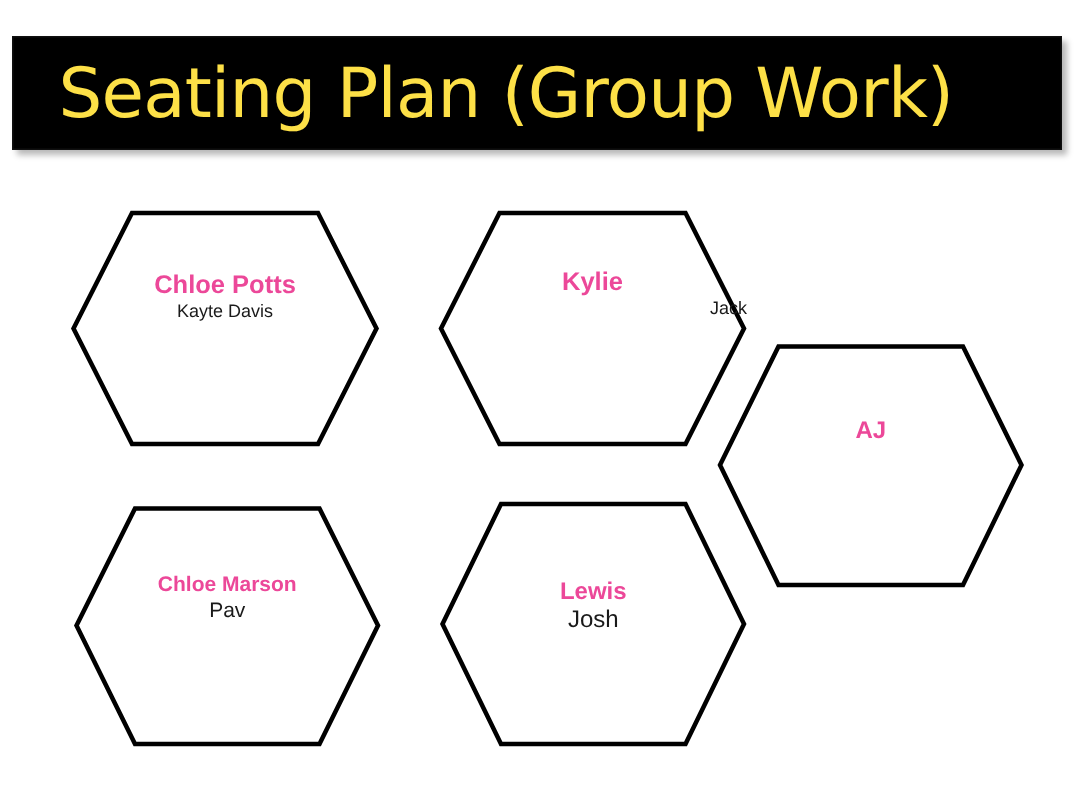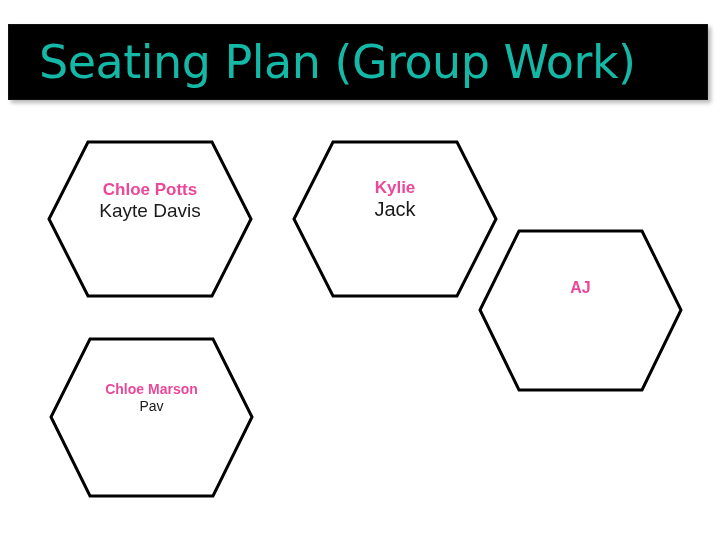--- a/index.html
+++ b/index.html
@@ -27,21 +27,21 @@
     background: #000000;
     box-shadow: 3px 3px 4px rgba(0,0,0,0.28);
     border: 1px solid #101010;
     box-sizing: border-box;
   }
   #title-text {
     position: absolute;
     left: 30px;
     top: 50%;
     transform: translateY(-50%);
-    color: #14b8a6;
+    color: #fde047;
     font-family: "DejaVu Sans", "Liberation Sans", sans-serif;
     font-size: 46px;
     font-weight: 400;
     letter-spacing: -0.5px;
     white-space: nowrap;
     line-height: 1;
   }
 
   
   .hex {
@@ -75,25 +75,25 @@
 
   
   #hex-0 { left: 47px;  top: 140px; width: 206px; height: 158px; }
   #hex-1 { left: 292px; top: 140px; width: 206px; height: 158px; }
   #hex-2 { left: 478px; top: 229px; width: 205px; height: 163px; }
   #hex-3 { left: 49px;  top: 337px; width: 205px; height: 161px; }
   #hex-4 { left: 293px; top: 334px; width: 205px; height: 164px; }
 
   #hex-0 .hex-labels { top: 40px; }
   #hex-0 .hex-primary   { font-size: 17px; }
-  #hex-0 .hex-secondary { font-size: 19px; }
+  #hex-0 .hex-secondary { font-size: 12px; }
 
   #hex-1 .hex-labels { top: 38px; }
   #hex-1 .hex-primary   { font-size: 17px; }
-  #hex-1 .hex-secondary { font-size: 20px; }
+  #hex-1 .hex-secondary { font-size: 12px; text-align: right; }
 
   #hex-2 .hex-labels { top: 50px; }
   #hex-2 .hex-primary   { font-size: 16px; text-align: center; }
   #hex-2 .hex-secondary { font-size: 16px; }
 
   #hex-3 .hex-labels { top: 44px; }
   #hex-3 .hex-primary   { font-size: 14px; }
   #hex-3 .hex-secondary { font-size: 14px; }
 
   #hex-4 .hex-labels { top: 52px; }
@@ -141,14 +141,23 @@
   <div class="hex" id="hex-3">
     <svg width="205" height="161" viewBox="0 0 205 161" aria-hidden="true">
       <polygon points="41,2 164,2 203,80 164,159 41,159 2,80" fill="#FFFFFF" stroke="#000000" stroke-width="3" stroke-linejoin="miter"></polygon>
     </svg>
     <div class="hex-labels">
       <span class="hex-primary">Chloe Marson</span>
       <span class="hex-secondary">Pav</span>
     </div>
   </div>
 
+  <div class="hex" id="hex-4">
+    <svg width="205" height="164" viewBox="0 0 205 164" aria-hidden="true">
+      <polygon points="41,2 164,2 203,82 164,162 41,162 2,82" fill="#FFFFFF" stroke="#000000" stroke-width="3" stroke-linejoin="miter"></polygon>
+    </svg>
+    <div class="hex-labels">
+      <span class="hex-primary">Lewis</span>
+      <span class="hex-secondary">Josh</span>
+    </div>
+  </div>
 
 </div>
 
 </body></html>

